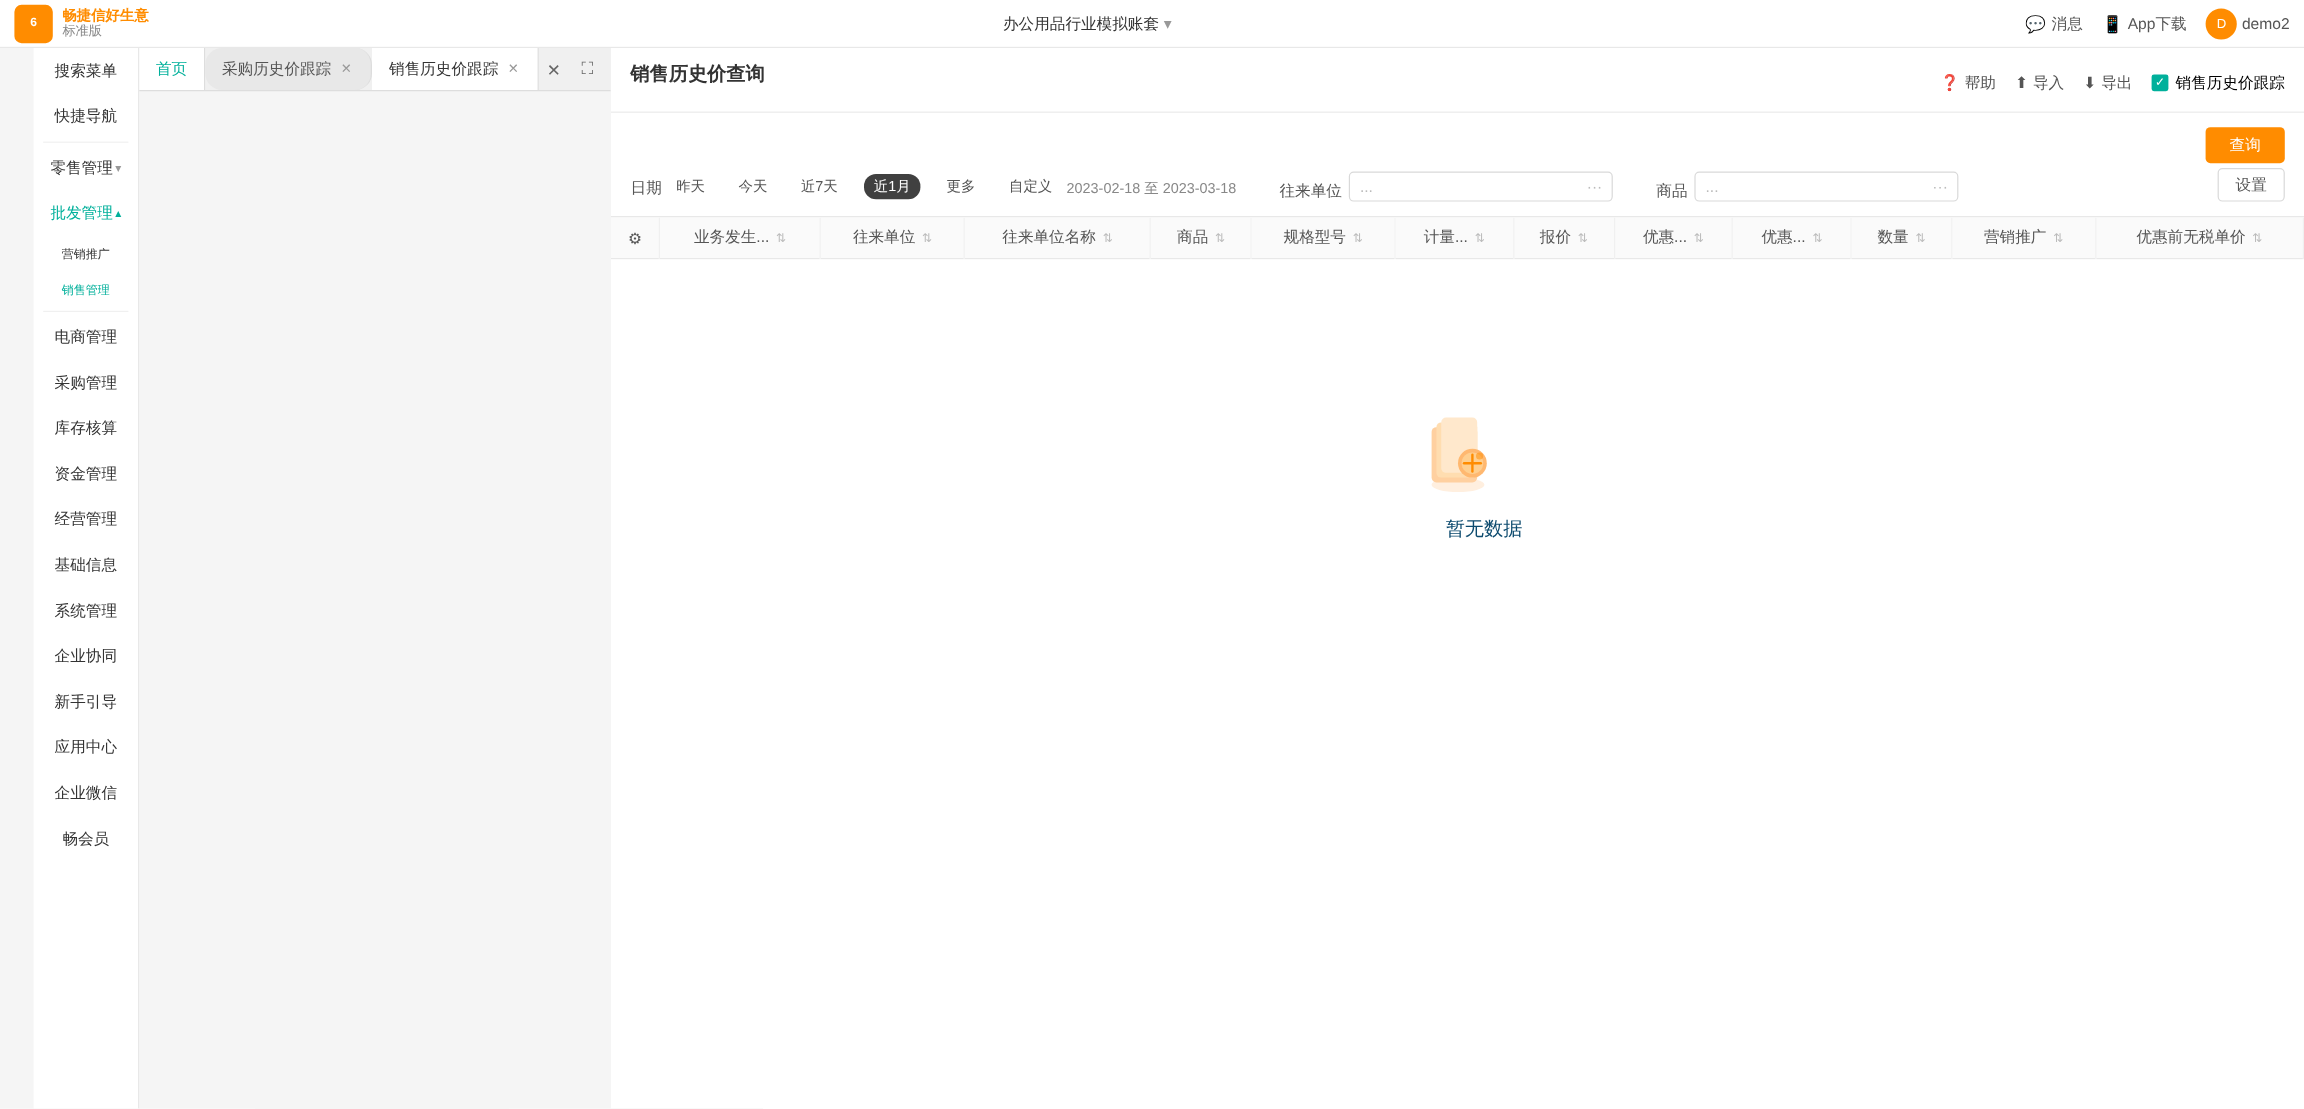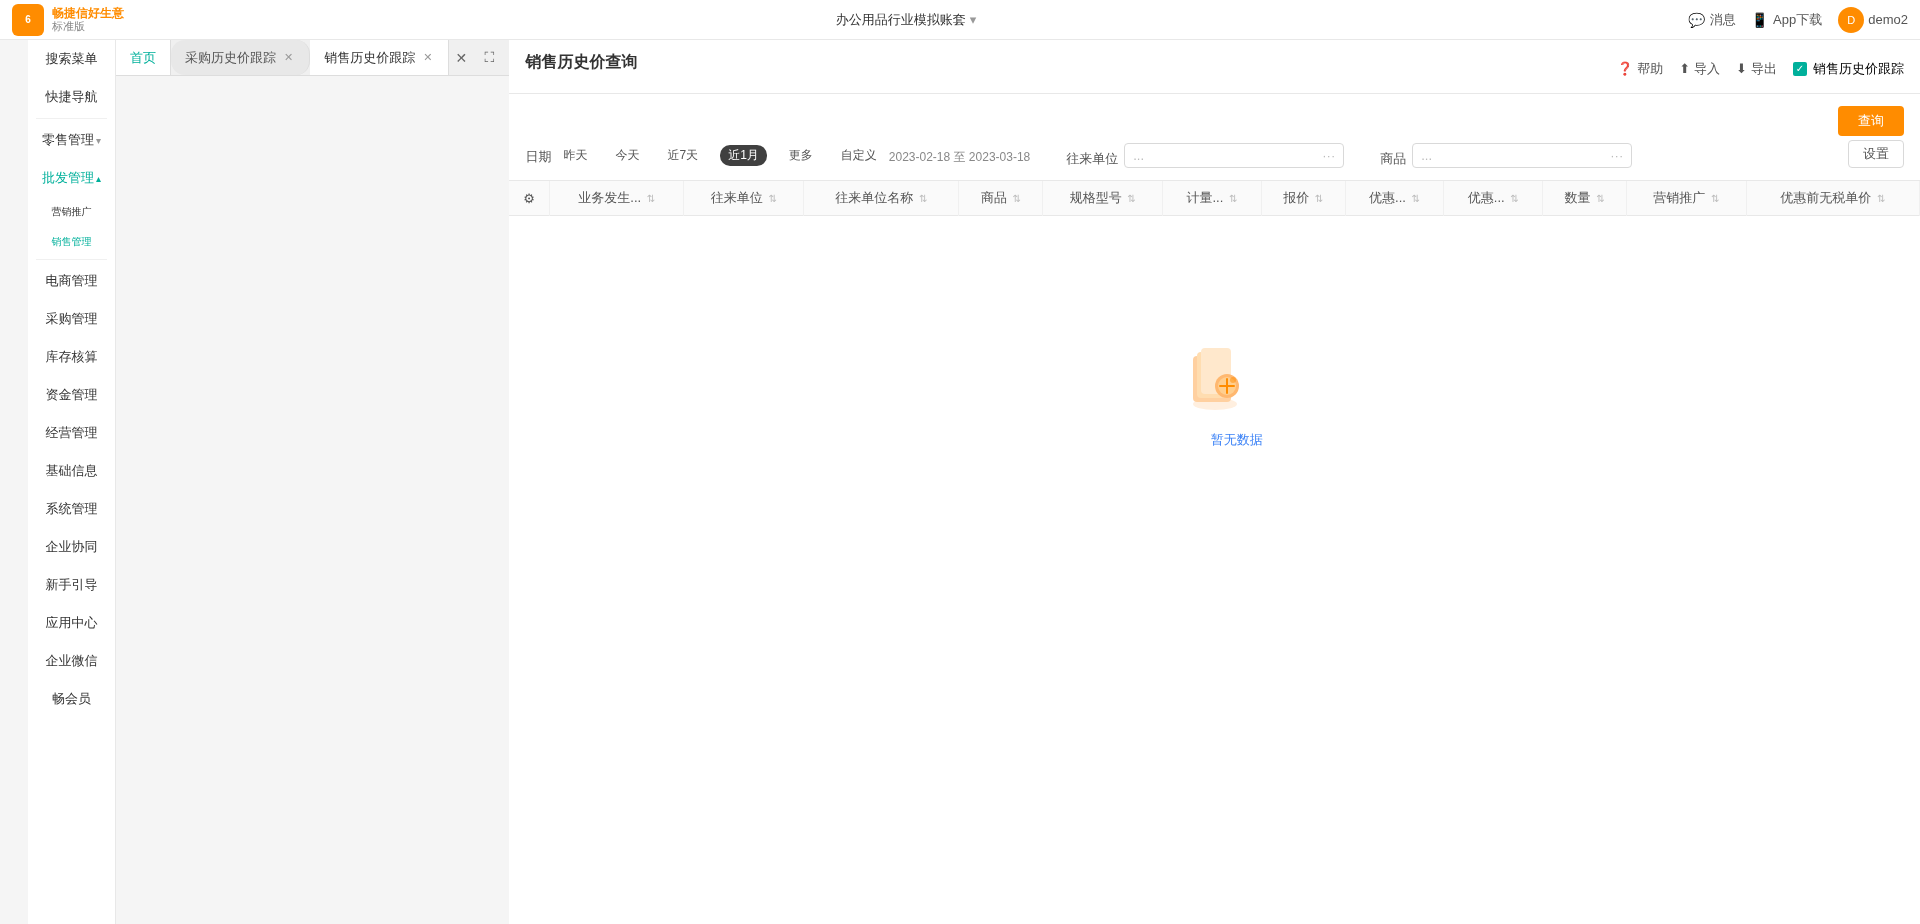--- a/index.html
+++ b/index.html
@@ -64,21 +64,21 @@
     .checkbox-custom { width: 14px; height: 14px; background: #00b09b; border-radius: 2px; display: flex; align-items: center; justify-content: center; }
     .checkbox-custom span { color: #fff; font-size: 10px; }
 
     
     .table-container { flex: 1; overflow: auto; background: #fff; margin: 0; }
     table { width: 100%; border-collapse: collapse; font-size: 13px; }
     thead tr { background: #fafafa; border-bottom: 1px solid #e8e8e8; }
     th { padding: 8px 10px; text-align: center; color: #555; font-weight: 500; white-space: nowrap; border-right: 1px solid #f0f0f0; position: relative; cursor: pointer; }
     th .sort-icon { color: #bbb; font-size: 10px; margin-left: 2px; }
     .table-empty { display: flex; flex-direction: column; align-items: center; justify-content: center; padding: 120px 0; color: #aaa; }
-    .empty-text { font-size: 13px; color: #3b82f6; margin-left: 44px; }
+    .empty-text { font-size: 16px; color: #0c4a6e; margin-left: 44px; }
 
     
     .content-inner { flex: 1; display: flex; flex-direction: row; overflow: hidden; }
     .top-section { position: relative; background: #fff; }
   </style>
 </head>
 <body>
 
 <div class="topbar">
   <div class="topbar-left">

